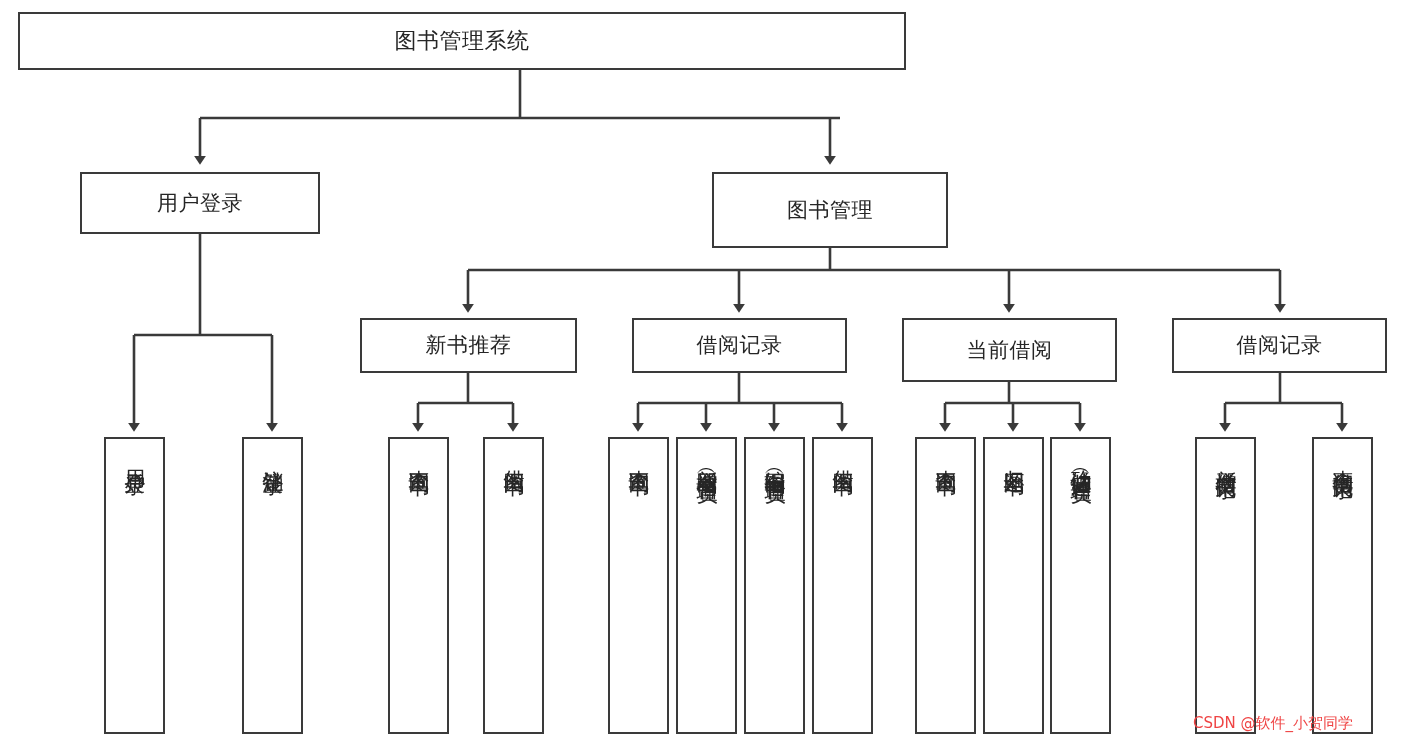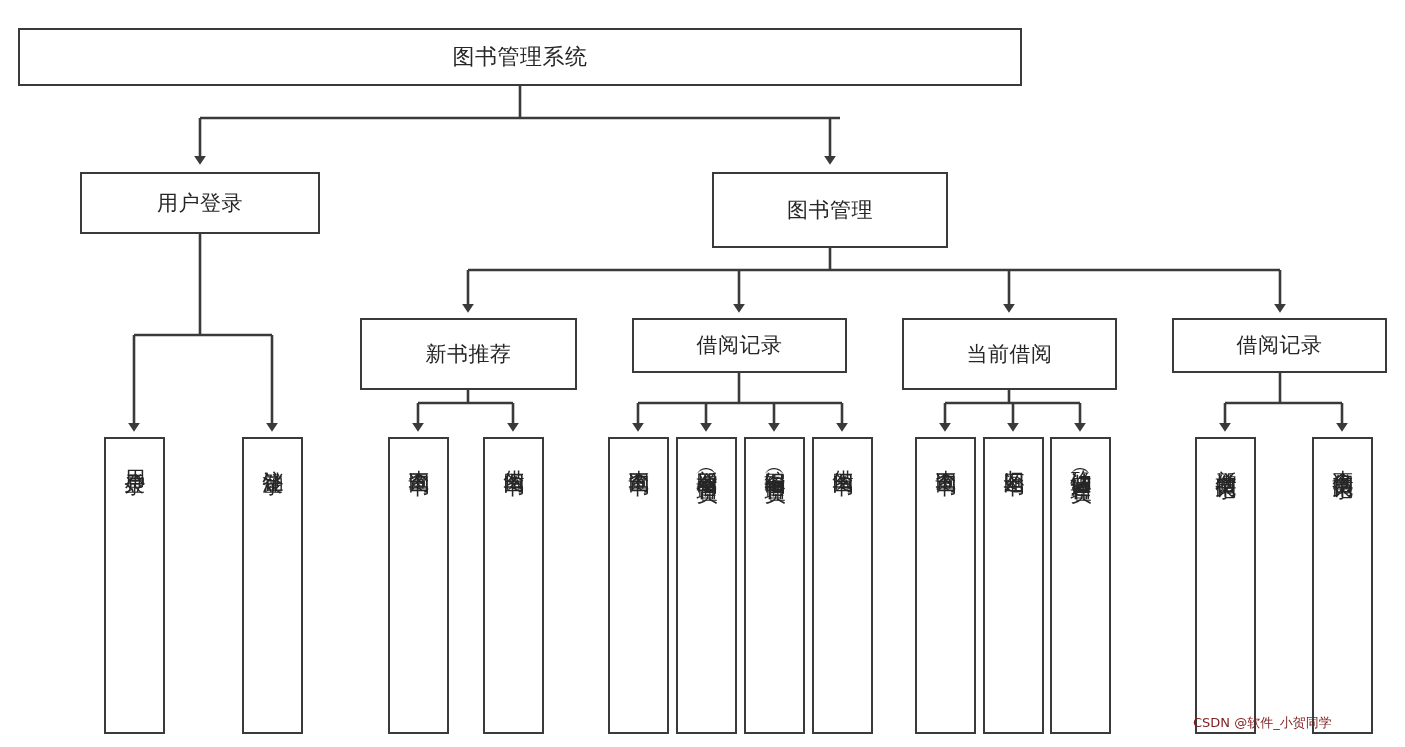--- a/index.html
+++ b/index.html
@@ -58,22 +58,22 @@
   .node.vert .label {
     writing-mode: vertical-rl;
     text-orientation: upright;
     font-size: 21px;
     line-height: 1.28;
     letter-spacing: 2px;
     white-space: nowrap;
   }
   .watermark {
     position: absolute;
-    font-size: 13px;
-    color: #7f1d1d;
+    font-size: 15px;
+    color: #ef4444;
     white-space: nowrap;
     font-family: "DejaVu Sans", "Liberation Sans", sans-serif;
   }
 </style>
 </head>
 <body>
 
 <div id="canvas">
 
   <svg class="wires" viewBox="0 0 1405 747" xmlns="http://www.w3.org/2000/svg">
@@ -119,41 +119,41 @@
       <path d="M1013,403 L1013,425" marker-end="url(#arrow)"></path>
       <path d="M1080,403 L1080,425" marker-end="url(#arrow)"></path>
 
       <path d="M1280,373 L1280,403"></path>
       <path d="M1225,403 L1342,403"></path>
       <path d="M1225,403 L1225,425" marker-end="url(#arrow)"></path>
       <path d="M1342,403 L1342,425" marker-end="url(#arrow)"></path>
     </g>
   </svg>
 
-  <div class="node horiz root" style="left:18px; top:28px; width:1004px; height:58px;">
+  <div class="node horiz root" style="left:18px; top:12px; width:888px; height:58px;">
     <span class="label">图书管理系统</span>
   </div>
 
   <div class="node horiz" style="left:80px; top:172px; width:240px; height:62px;">
     <span class="label">用户登录</span>
   </div>
 
   <div class="node horiz" style="left:712px; top:172px; width:236px; height:76px;">
     <span class="label">图书管理</span>
   </div>
 
-  <div class="node horiz" style="left:360px; top:318px; width:217px; height:72px;">
+  <div class="node horiz" style="left:360px; top:318px; width:217px; height:55px;">
     <span class="label">新书推荐</span>
   </div>
 
   <div class="node horiz" style="left:632px; top:318px; width:215px; height:55px;">
     <span class="label">借阅记录</span>
   </div>
 
-  <div class="node horiz" style="left:902px; top:318px; width:215px; height:72px;">
+  <div class="node horiz" style="left:902px; top:318px; width:215px; height:64px;">
     <span class="label">当前借阅</span>
   </div>
 
   <div class="node horiz" style="left:1172px; top:318px; width:215px; height:55px;">
     <span class="label">借阅记录</span>
   </div>
 
   <div class="node vert" style="left:104px; top:437px; width:61px; height:297px;">
     <span class="label">用户登录</span>
   </div>

